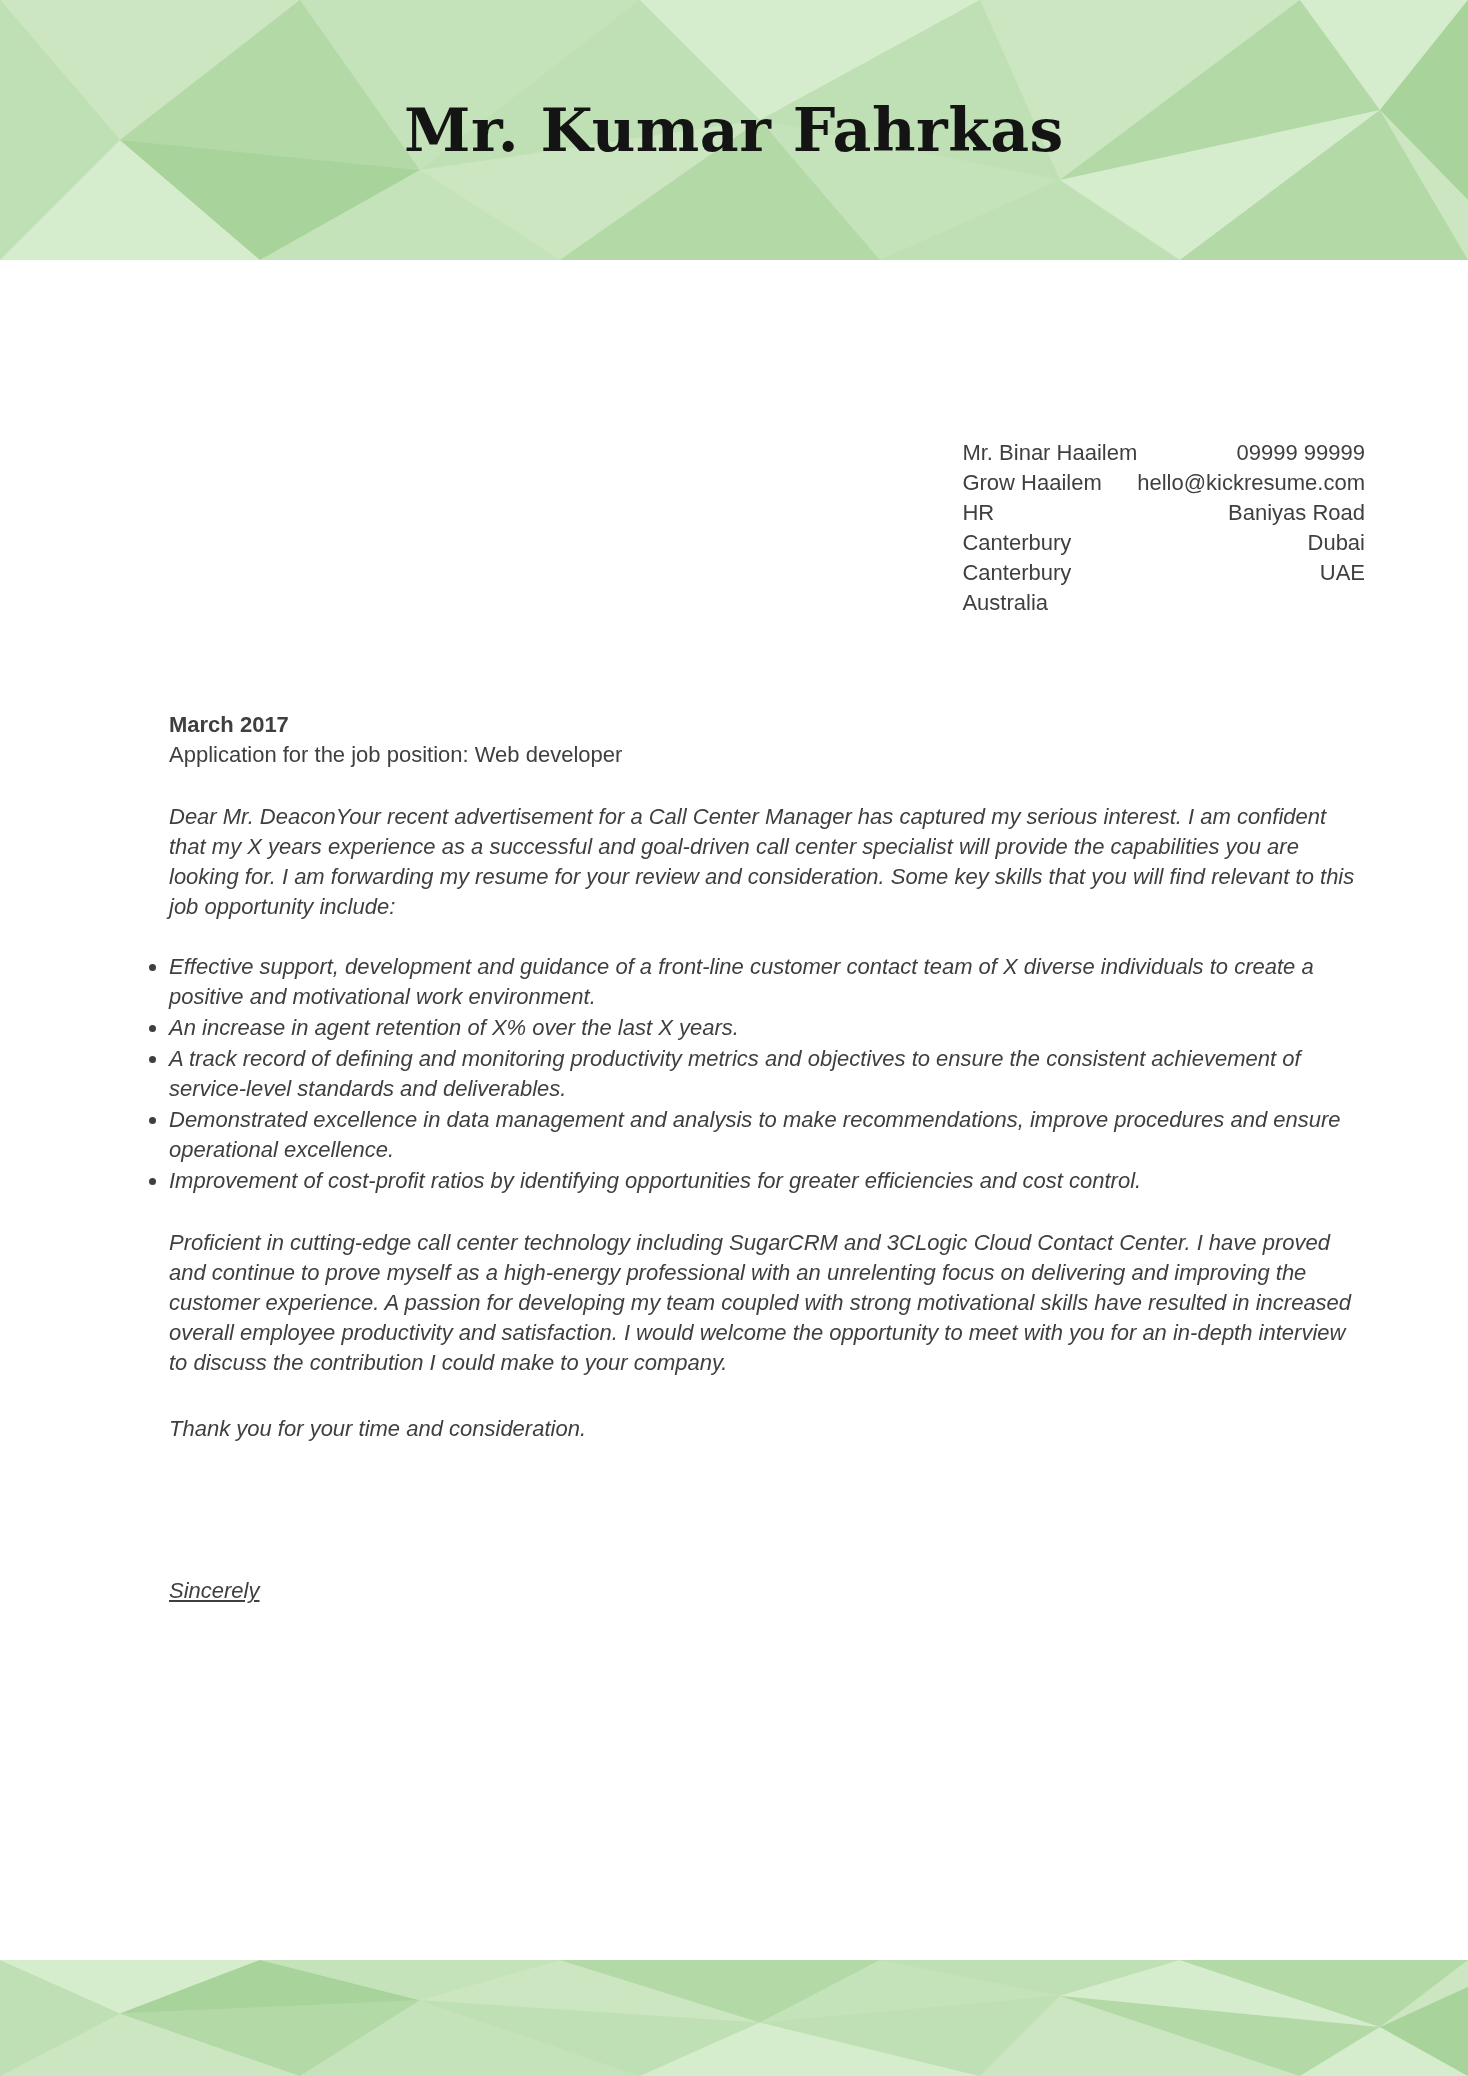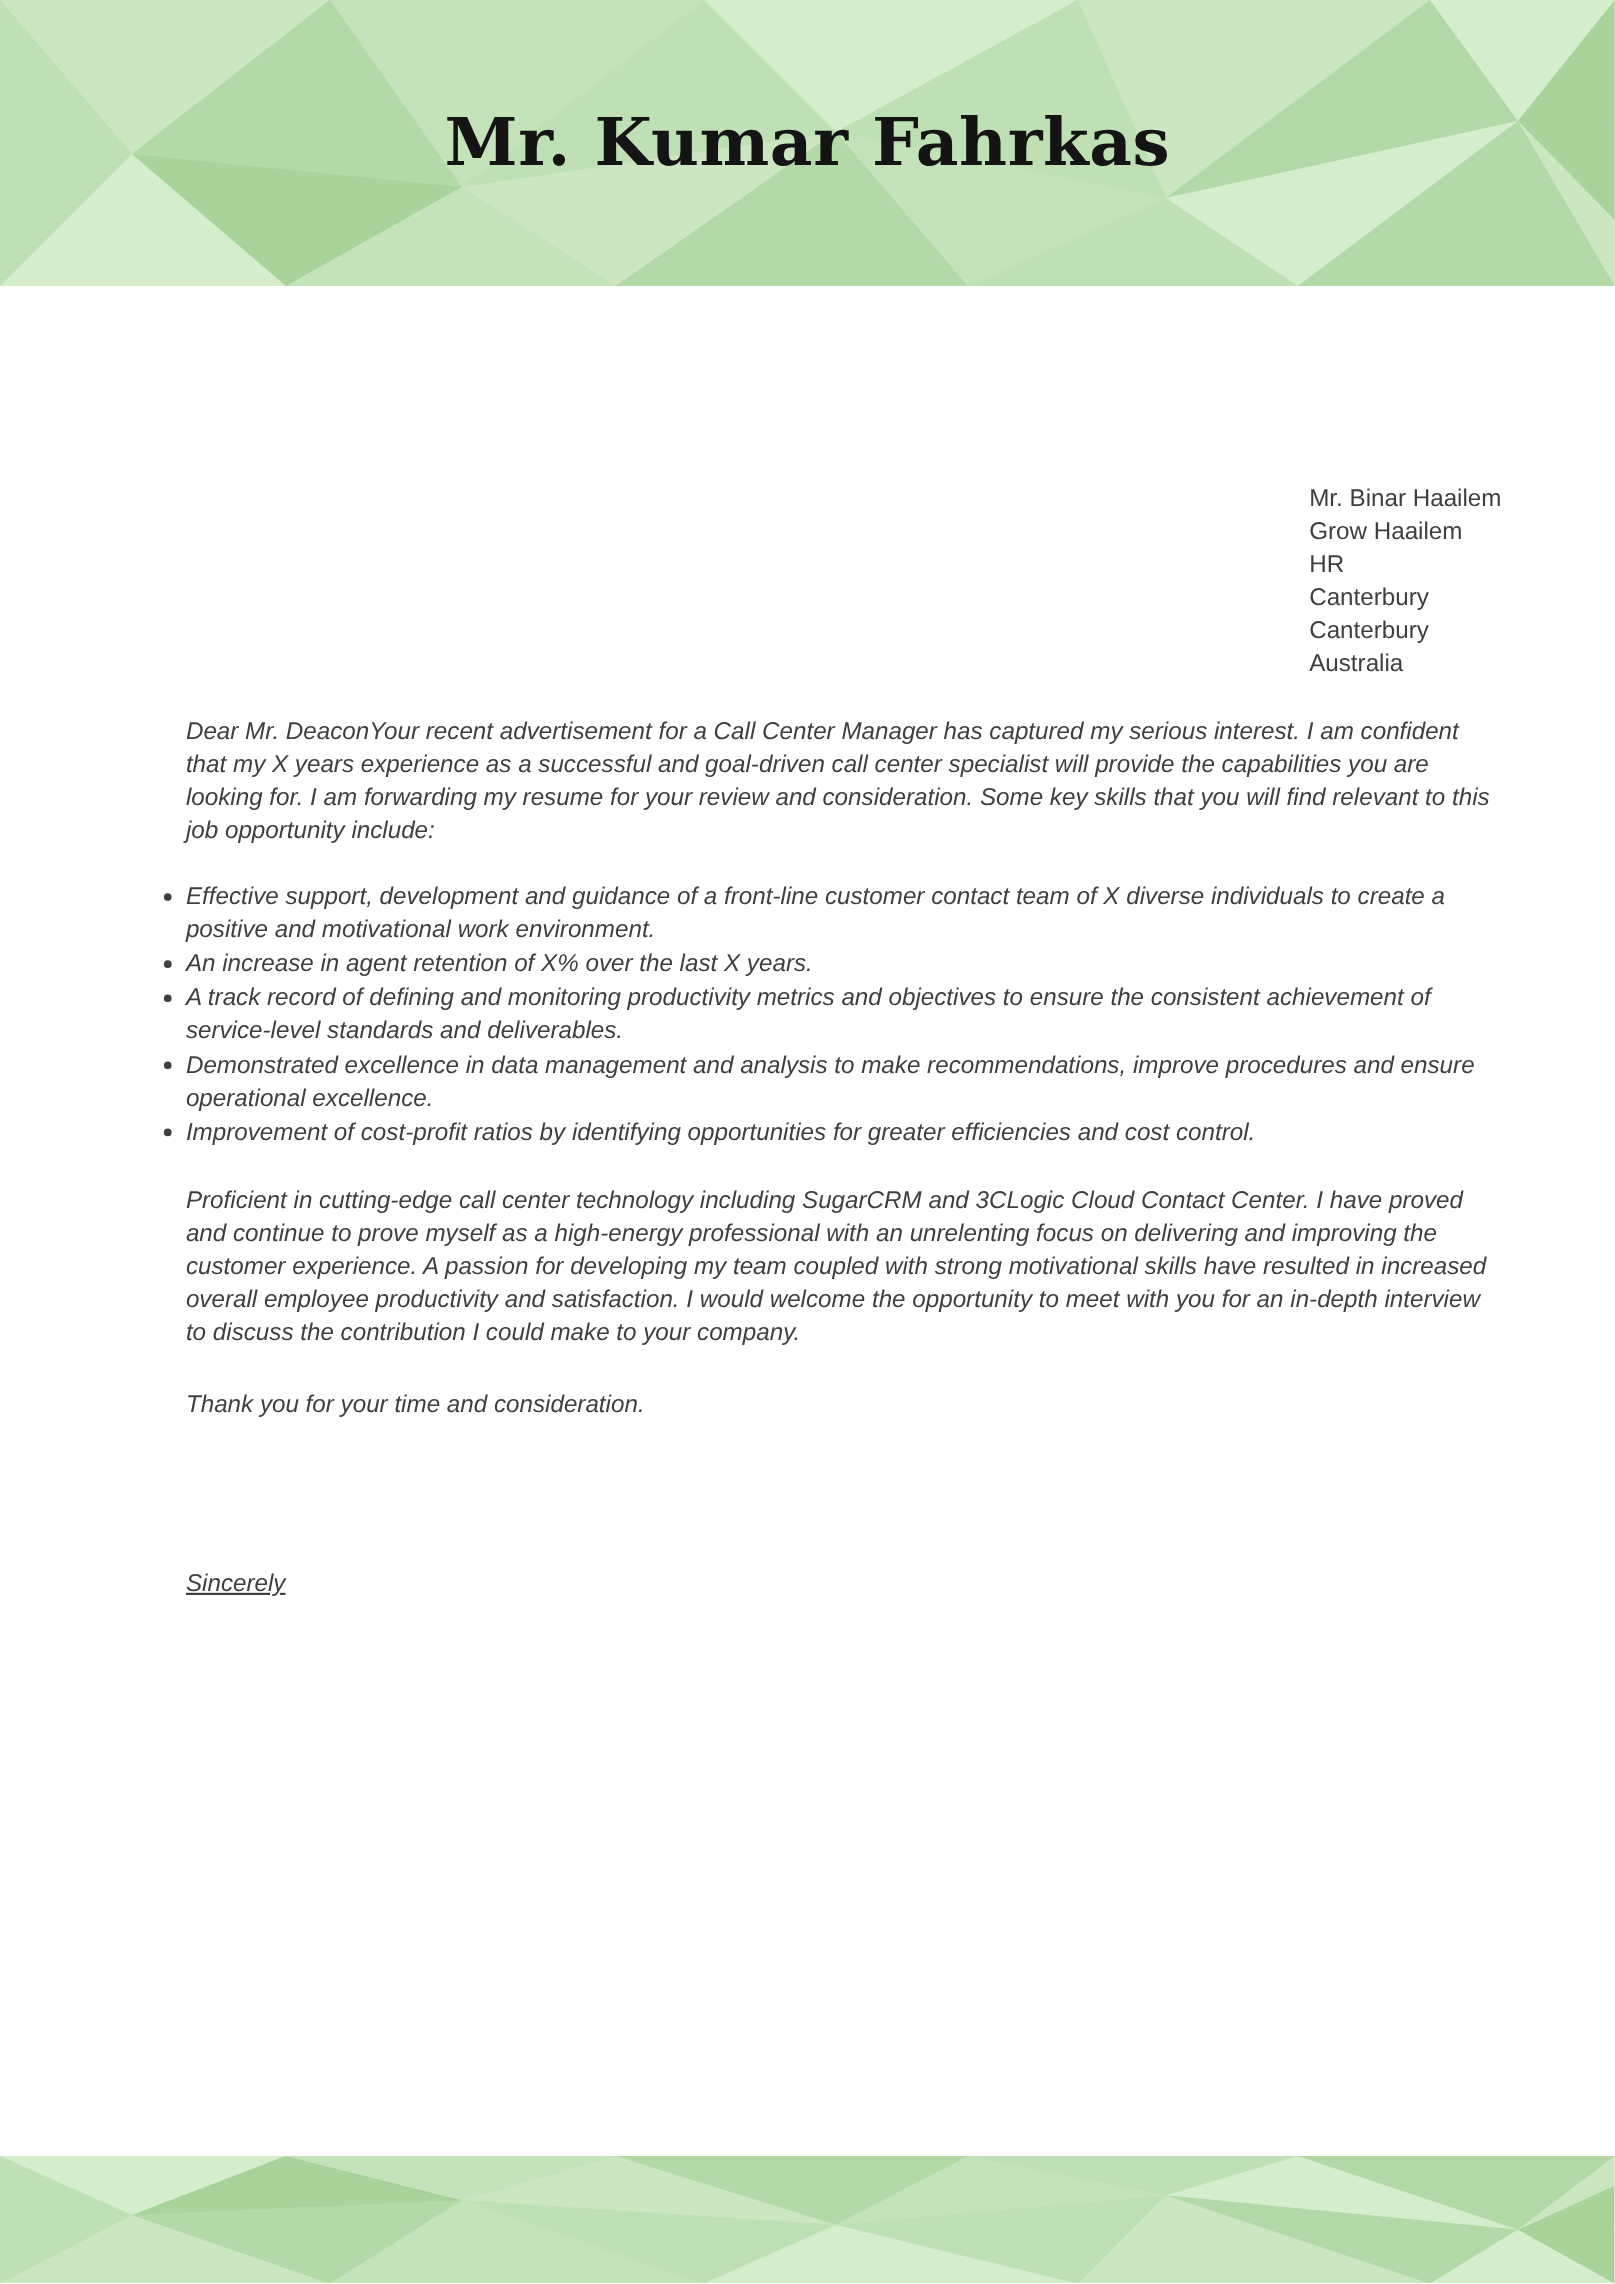--- a/index.html
+++ b/index.html
@@ -123,22 +123,33 @@
 
     <section class="addresses">
       <div class="recipient-block">
         <div>Mr. Binar Haailem</div>
         <div>Grow Haailem</div>
         <div>HR</div>
         <div>Canterbury</div>
         <div>Canterbury</div>
         <div>Australia</div>
       </div>
+      <div class="sender-block">
+        <div>09999 99999</div>
+        <div>hello@kickresume.com</div>
+        <div>Baniyas Road</div>
+        <div>Dubai</div>
+        <div>UAE</div>
+      </div>
     </section>
 
+    <section class="meta">
+      <div class="letter-date">March 2017</div>
+      <div class="letter-subject">Application for the job position: Web developer</div>
+    </section>
 
     <p class="para">Dear Mr. DeaconYour recent advertisement for a Call Center Manager has captured my serious interest. I am confident that my X years experience as a successful and  goal-driven call center specialist will provide the capabilities you are looking for. I am forwarding my resume for your review and consideration. Some key skills that you will find relevant to this job opportunity include:</p>
 
     <ul class="bullets">
       <li>Effective support, development and guidance of a front-line customer contact team of X diverse individuals to create a positive and motivational work environment.</li>
       <li>An increase in agent retention of X% over the last X years.</li>
       <li>A track record of defining and monitoring productivity metrics and objectives to ensure the consistent achievement of service-level standards and deliverables.</li>
       <li>Demonstrated excellence in data management and analysis to make recommendations, improve procedures and ensure operational excellence.</li>
       <li>Improvement of cost-profit ratios by identifying opportunities for greater efficiencies and cost control.</li>
     </ul>

